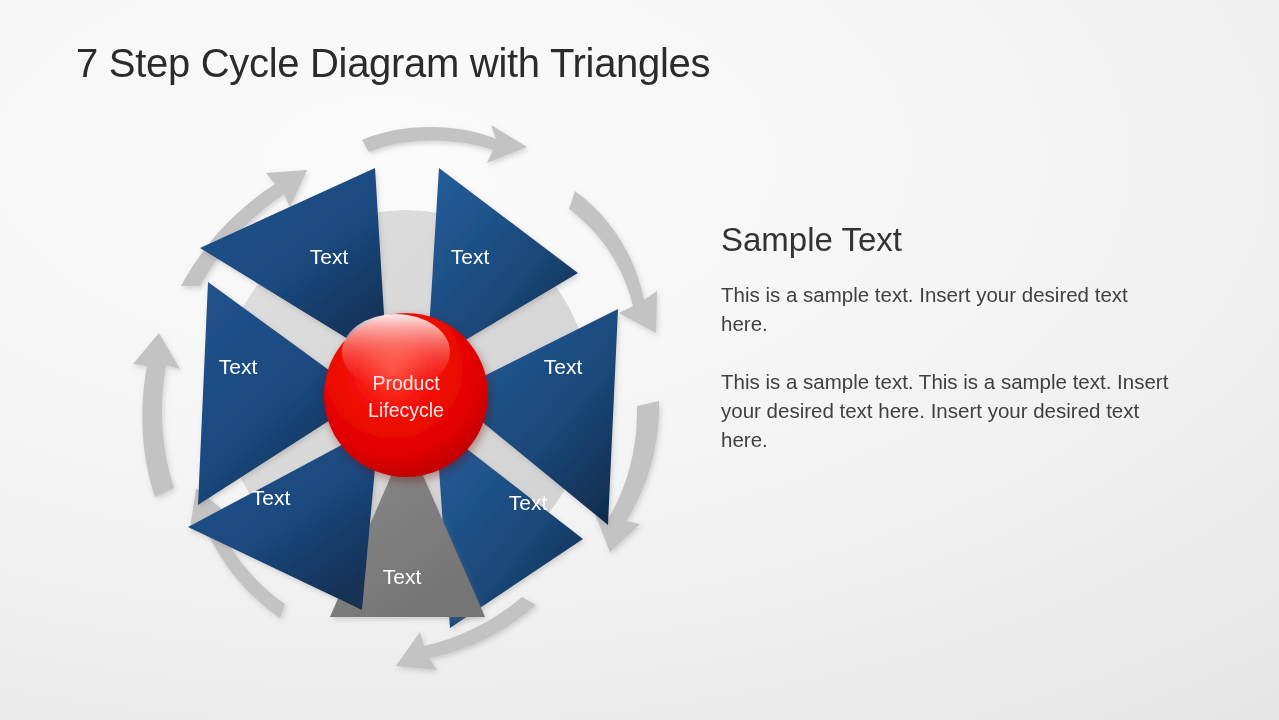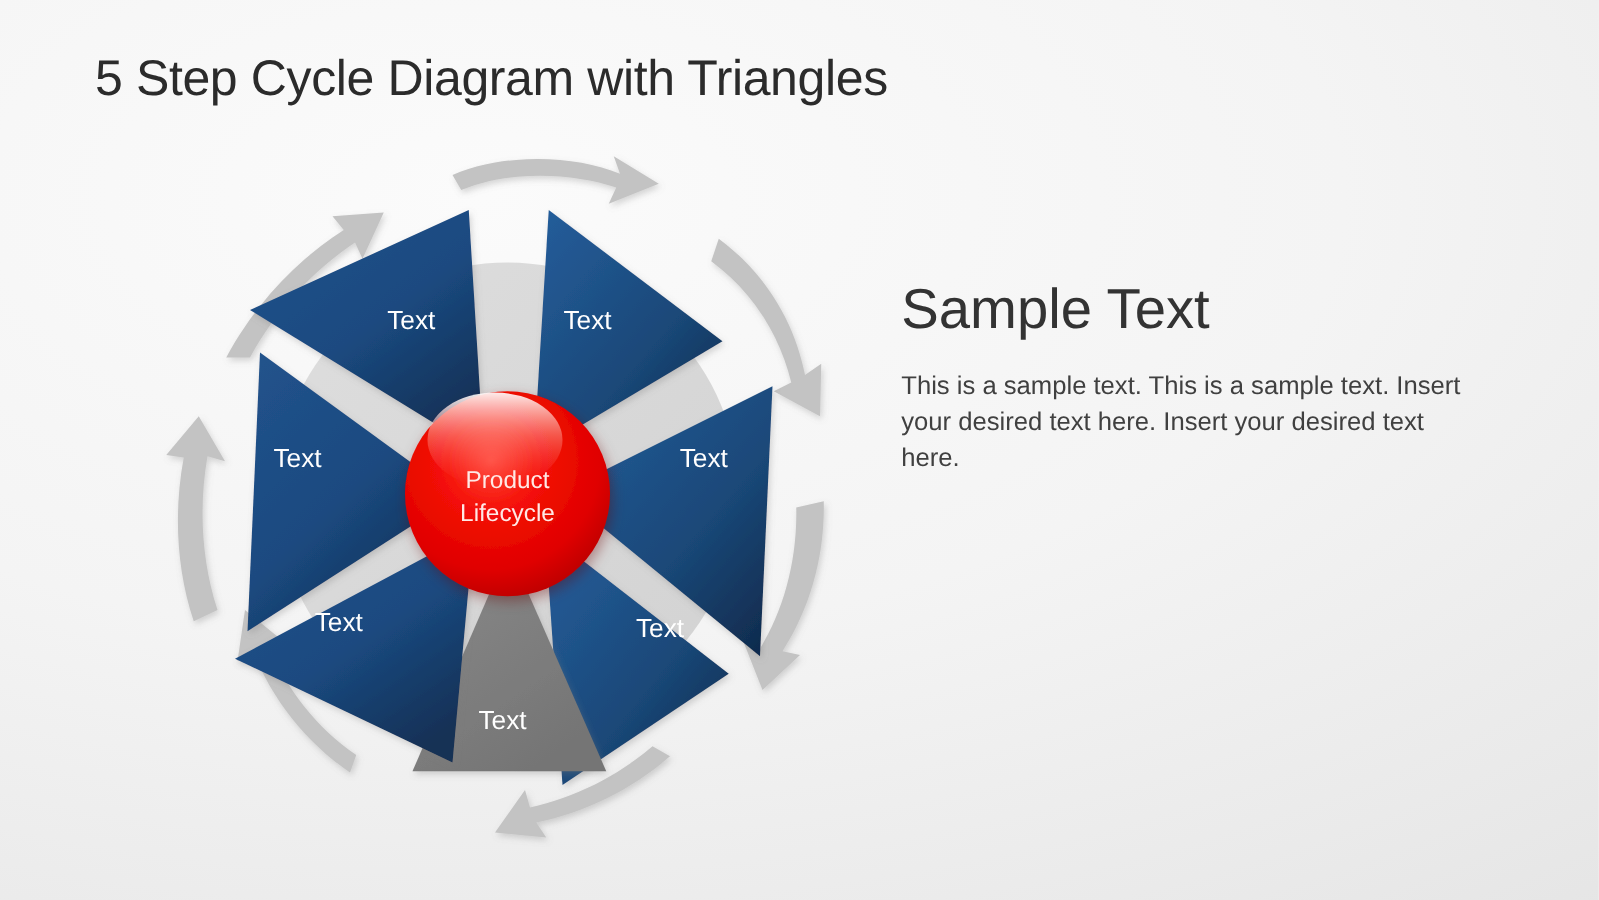--- a/index.html
+++ b/index.html
@@ -58,42 +58,42 @@
     text-anchor: middle;
     dominant-baseline: middle;
   }
   #text-panel {
     position: absolute;
     left: 721px;
     top: 222px;
     width: 452px;
   }
   #panel-heading {
-    font-size: 45px;
+    font-size: 33px;
     font-weight: 400;
     color: #333333;
     margin: 0 0 22px 0;
     line-height: 1.1;
     font-family: "Liberation Sans", sans-serif;
   }
   .panel-para {
     font-size: 20.5px;
     color: #404040;
     line-height: 1.42;
     margin: 0 0 28px 0;
     font-family: "Liberation Sans", sans-serif;
   }
   .panel-para:last-child { margin-bottom: 0; }
 </style>
 </head>
 <body>
 
 <div id="slide">
 
-  <div id="slide-title">5 Step Cycle Diagram with Triangles</div>
+  <div id="slide-title">7 Step Cycle Diagram with Triangles</div>
 
   <div id="diagram-wrap">
     <svg id="diagram-svg" viewBox="0 0 600 580" xmlns="http://www.w3.org/2000/svg">
       <defs>
         <linearGradient id="blueGradA" x1="0%" y1="0%" x2="72%" y2="100%">
           <stop offset="0%" stop-color="#22538c"></stop>
           <stop offset="55%" stop-color="#1b4a80"></stop>
           <stop offset="100%" stop-color="#123055"></stop>
         </linearGradient>
         <linearGradient id="blueGradB" x1="10%" y1="0%" x2="95%" y2="95%">
@@ -191,16 +191,17 @@
         <circle filter="url(#sphereShade)" cx="298" cy="290" r="82" fill="url(#sphereGrad)"></circle>
         <ellipse cx="288" cy="247" rx="54" ry="38" fill="url(#glossGrad)"></ellipse>
         <text class="hub-label" x="298" y="280">Product</text>
         <text class="hub-label" x="298" y="307">Lifecycle</text>
       </g>
     </svg>
   </div>
 
   <div id="text-panel">
     <h2 id="panel-heading">Sample Text</h2>
+    <p class="panel-para">This is a sample text. Insert your desired text here.</p>
     <p class="panel-para">This is a sample text. This is a sample text.  Insert your desired text here. Insert your desired text here.</p>
   </div>
 
 </div>
 
 </body></html>

